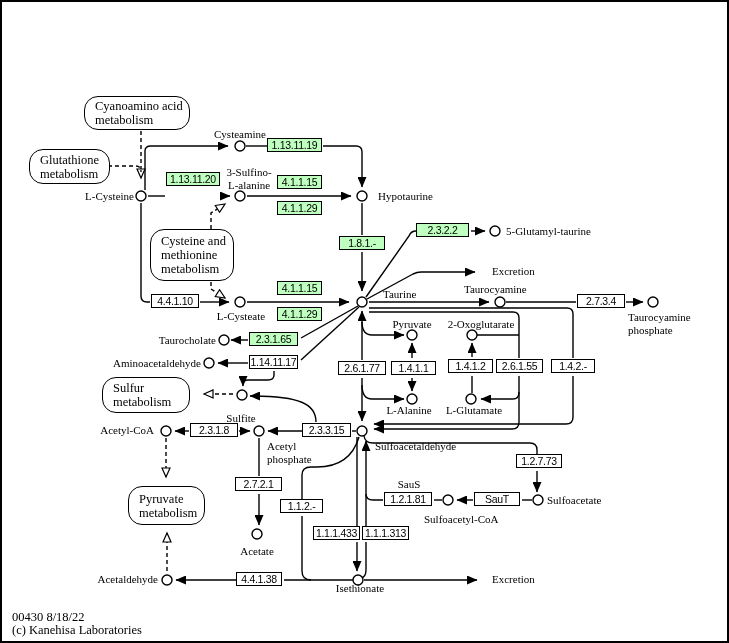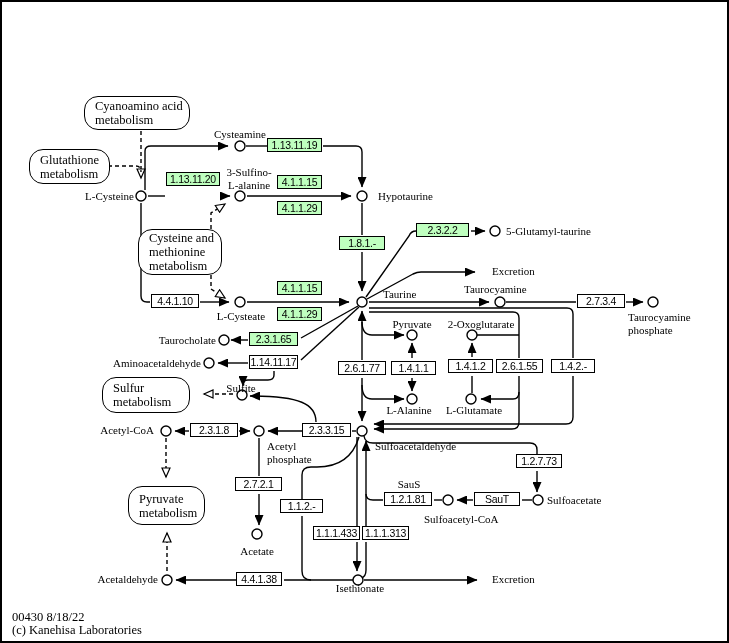--- a/index.html
+++ b/index.html
@@ -138,21 +138,21 @@
     <circle cx="167" cy="580" r="5"></circle>
     <circle cx="358" cy="580" r="5"></circle>
   </g>
 </svg>
 
 
 <div class="pbox" style="left:84px;top:96px;width:106px;height:34px">Cyanoamino acid
 metabolism</div>
 <div class="pbox" style="left:29px;top:149px;width:81px;height:35px">Glutathione
 metabolism</div>
-<div class="pbox" style="left:138px;top:229px;width:84px;height:46px">Cysteine and
+<div class="pbox" style="left:150px;top:229px;width:84px;height:52px">Cysteine and
 methionine
 metabolism</div>
 <div class="pbox" style="left:102px;top:377px;width:88px;height:36px">Sulfur
 metabolism</div>
 <div class="pbox" style="left:128px;top:486px;width:77px;height:39px">Pyruvate
 metabolism</div>
 
 <div class="ebox green" style="left:267px;top:138px;width:53px">1.13.11.19</div>
 <div class="ebox green" style="left:166px;top:172px;width:52px">1.13.11.20</div>
 <div class="ebox green" style="left:277px;top:175px;width:43px">4.1.1.15</div>
@@ -188,21 +188,21 @@
 <div class="lbl" style="left:378px;top:190px">Hypotaurine</div>
 <div class="lbl ctr" style="left:208px;top:310px;width:66px">L-Cysteate</div>
 <div class="lbl" style="left:383px;top:288px">Taurine</div>
 <div class="lbl" style="left:506px;top:225px">5-Glutamyl-taurine</div>
 <div class="lbl" style="left:492px;top:265px">Excretion</div>
 <div class="lbl" style="left:464px;top:283px">Taurocyamine</div>
 <div class="lbl pre" style="left:628px;top:311px">Taurocyamine
 phosphate</div>
 <div class="lbl rgt" style="left:148px;top:334px;width:68px">Taurocholate</div>
 <div class="lbl rgt" style="left:86px;top:357px;width:115px">Aminoacetaldehyde</div>
-<div class="lbl ctr" style="left:218px;top:382px;width:46px">Sulfite</div>
+<div class="lbl ctr" style="left:218px;top:412px;width:46px">Sulfite</div>
 <div class="lbl ctr" style="left:384px;top:318px;width:56px">Pyruvate</div>
 <div class="lbl ctr" style="left:440px;top:318px;width:82px">2-Oxoglutarate</div>
 <div class="lbl ctr" style="left:379px;top:404px;width:60px">L-Alanine</div>
 <div class="lbl ctr" style="left:438px;top:404px;width:72px">L-Glutamate</div>
 <div class="lbl rgt" style="left:92px;top:424px;width:62px">Acetyl-CoA</div>
 <div class="lbl pre" style="left:267px;top:440px">Acetyl
 phosphate</div>
 <div class="lbl" style="left:375px;top:440px">Sulfoacetaldehyde</div>
 <div class="lbl ctr" style="left:392px;top:478px;width:34px">SauS</div>
 <div class="lbl" style="left:547px;top:494px">Sulfoacetate</div>

